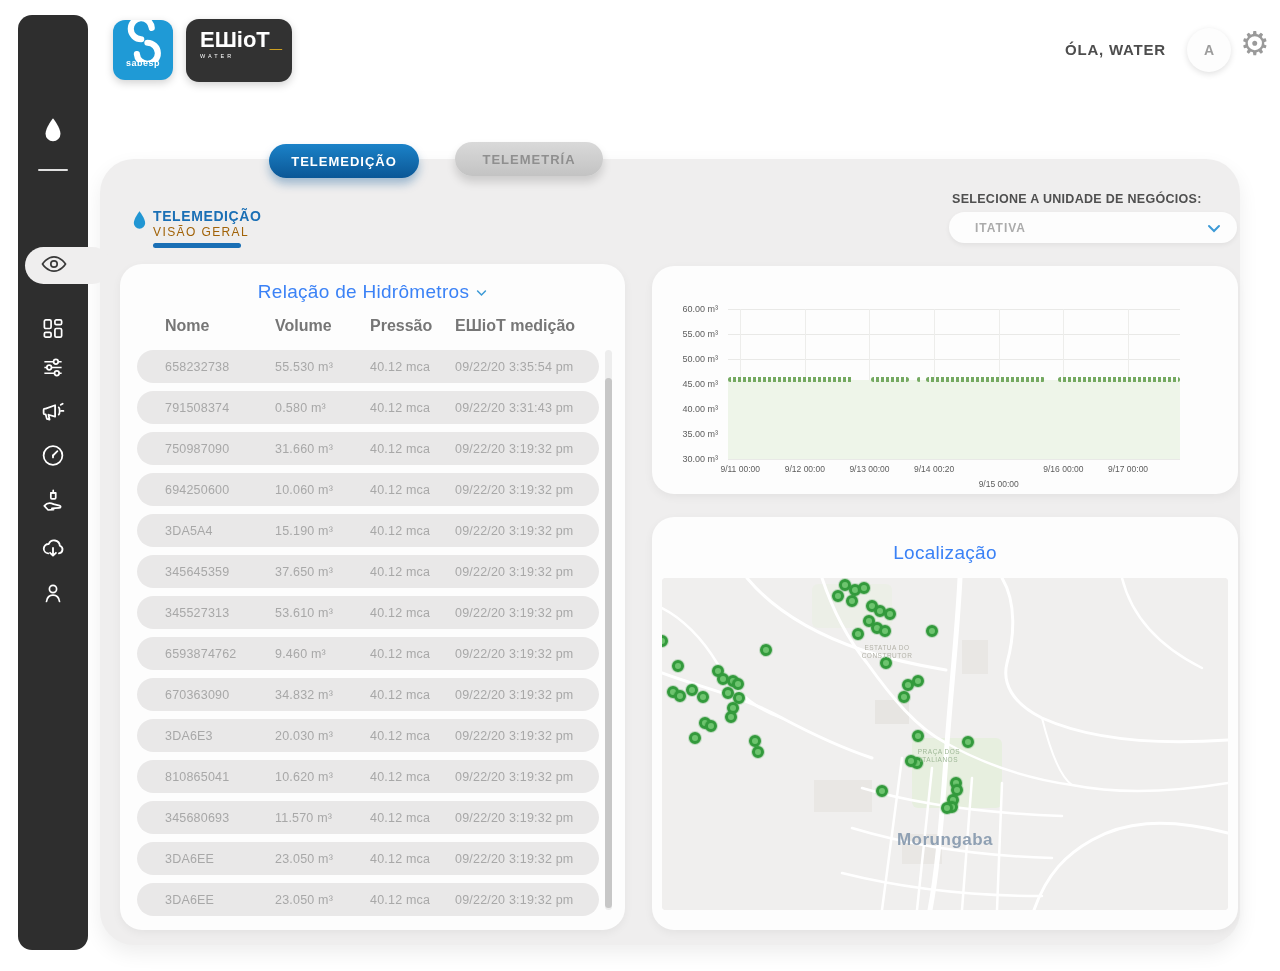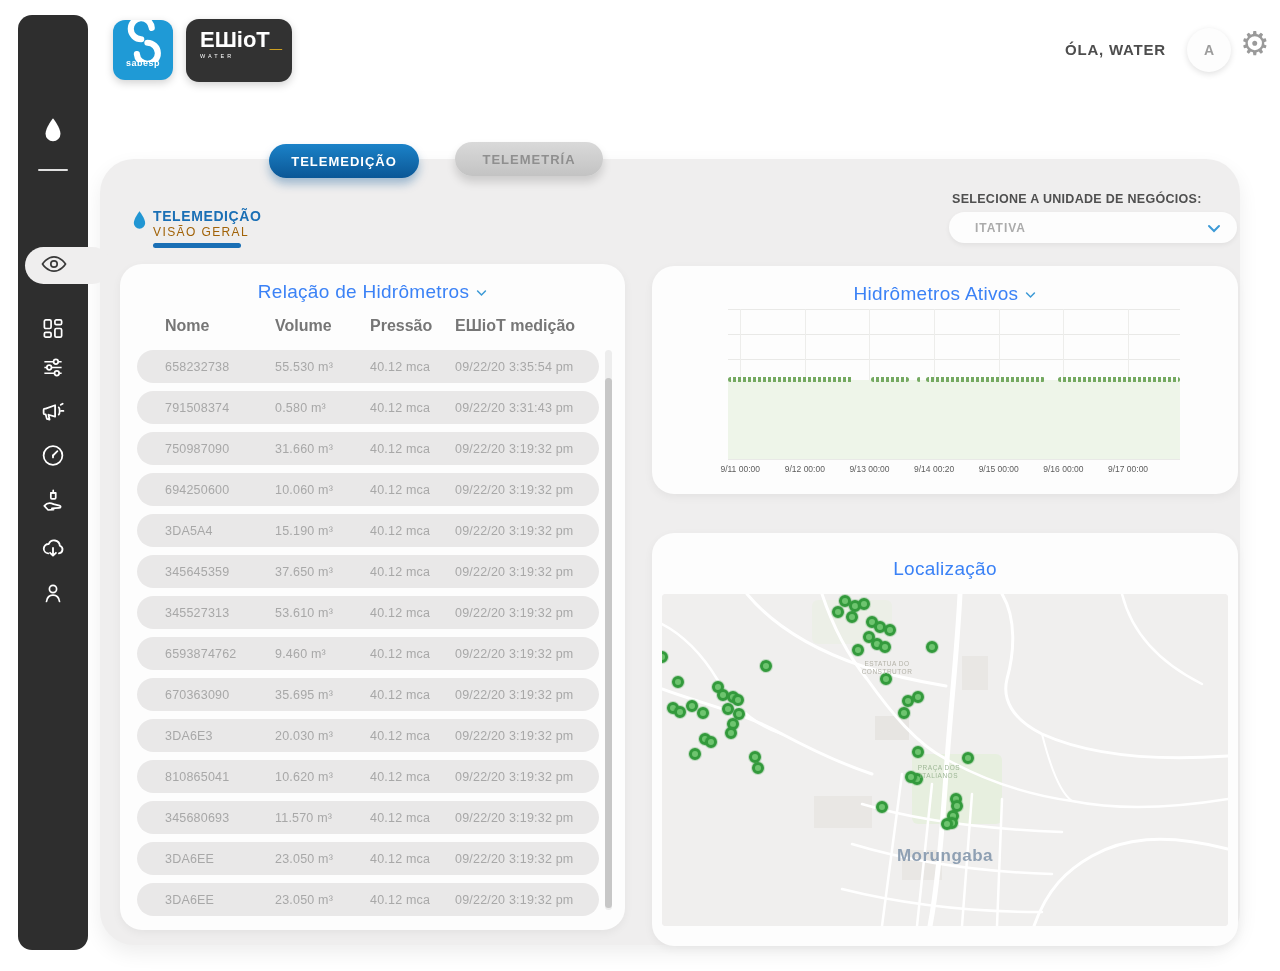--- a/index.html
+++ b/index.html
@@ -94,21 +94,21 @@
   .plot { position:absolute; left:76px; top:43px; width:452px; height:150px; }
   .gridline-h { position:absolute; left:0; width:100%; height:1px; background:#e9e9e7; }
   .gridline-v { position:absolute; top:0; width:1px; height:100%; background:#ededeb; }
   .area-fill { position:absolute; left:0; width:100%; background:#eef5e9; }
   .seg { position:absolute; height:5px; border-radius:3px;
          background-image:repeating-linear-gradient(to right,#74a961 0 3px, rgba(0,0,0,0) 3px 5px); }
   .x-axis { position:absolute; left:76px; top:198px; width:452px; height:14px; }
   .xlabel { position:absolute; transform:translateX(-50%); font-size:8.5px; color:#5d5d5d; white-space:nowrap; }
 
   
-  .map-card { left:652px; top:517px; width:586px; height:413px;margin-top:16px; }
+  .map-card { left:652px; top:517px; width:586px; height:413px; }
   .map-box { position:absolute; left:10px; top:61px; width:566px; height:332px;
              background:#f0efee; border-radius:4px; overflow:hidden; }
   .map-box svg { position:absolute; left:0; top:0; }
   .marker-layer { position:absolute; left:0; top:0; width:100%; height:100%; }
   .marker { position:absolute; width:12px; height:12px; border-radius:50%;
             background:#6ec46f; border:3px solid #339a3c; transform:translate(-50%,-50%);
             box-shadow:0 0 0 1px rgba(51,154,60,.25); cursor:pointer; }
   .poi { position:absolute; transform:translate(-50%,-50%); text-align:center;
          font-size:6.5px; letter-spacing:.5px; line-height:8px; width:80px; }
   .poi-1 { left:225px; top:74px; color:#b3b2a8; }
@@ -286,21 +286,21 @@
         <span>09/22/20 3:19:32 pm</span>
       </div>
       <div class="trow tgrid">
         <span>6593874762</span>
         <span>9.460 m³</span>
         <span>40.12 mca</span>
         <span>09/22/20 3:19:32 pm</span>
       </div>
       <div class="trow tgrid">
         <span>670363090</span>
-        <span>35.695 m³</span>
+        <span>34.832 m³</span>
         <span>40.12 mca</span>
         <span>09/22/20 3:19:32 pm</span>
       </div>
       <div class="trow tgrid">
         <span>3DA6E3</span>
         <span>20.030 m³</span>
         <span>40.12 mca</span>
         <span>09/22/20 3:19:32 pm</span>
       </div>
       <div class="trow tgrid">
@@ -327,26 +327,29 @@
         <span>40.12 mca</span>
         <span>09/22/20 3:19:32 pm</span>
       </div>
     </div>
   <div class="scrollbar-track">
     <div class="scrollbar-thumb"></div>
   </div>
 </section>
 
 <section class="card chart-card">
-  <div class="card-title" style="top:16px">
-    <span>Hidrômetros Ativos</span><span class="chev">
-      <svg width="11" height="8" viewBox="0 0 14 9" fill="none" stroke="#3d9ad6" stroke-width="2" stroke-linecap="round">
-          <polyline points="2,2 7,7 12,2"></polyline>
-        </svg></span>
-  </div>
+  <div class="y-axis" id="y-axis">
+      <div class="ylabel" style="top: 0%;">60.00 m³</div>
+      <div class="ylabel" style="top: 16.6667%;">55.00 m³</div>
+      <div class="ylabel" style="top: 33.3333%;">50.00 m³</div>
+      <div class="ylabel" style="top: 50%;">45.00 m³</div>
+      <div class="ylabel" style="top: 66.6667%;">40.00 m³</div>
+      <div class="ylabel" style="top: 83.3333%;">35.00 m³</div>
+      <div class="ylabel" style="top: 100%;">30.00 m³</div>
+    </div>
   <div class="plot" id="plot">
       <div class="gridline-h" style="top: 0%;"></div>
       <div class="gridline-h" style="top: 16.6667%;"></div>
       <div class="gridline-h" style="top: 33.3333%;"></div>
       <div class="gridline-h" style="top: 50%;"></div>
       <div class="gridline-h" style="top: 66.6667%;"></div>
       <div class="gridline-h" style="top: 83.3333%;"></div>
       <div class="gridline-h" style="top: 100%;"></div>
       <div class="gridline-v" style="left: 2.7%;"></div>
       <div class="gridline-v" style="left: 17%;"></div>
@@ -360,21 +363,21 @@
       <div class="seg" style="left: 31.6%; width: 8.4%; top: calc(47% - 3px);"></div>
       <div class="seg" style="left: 41.8%; width: 1%; top: calc(47% - 3px);"></div>
       <div class="seg" style="left: 43.8%; width: 26.3%; top: calc(47% - 3px);"></div>
       <div class="seg" style="left: 73%; width: 27%; top: calc(47% - 3px);"></div>
     </div>
   <div class="x-axis" id="x-axis">
       <div class="xlabel" style="left: 2.7%;">9/11 00:00</div>
       <div class="xlabel" style="left: 17%;">9/12 00:00</div>
       <div class="xlabel" style="left: 31.3%;">9/13 00:00</div>
       <div class="xlabel" style="left: 45.6%;">9/14 00:20</div>
-      <div class="xlabel" style="left: 59.9%;">9/15 00:00</div>
+      <div class="xlabel" style="left: 59.9%; margin-top: 15px;">9/15 00:00</div>
       <div class="xlabel" style="left: 74.2%;">9/16 00:00</div>
       <div class="xlabel" style="left: 88.5%;">9/17 00:00</div>
     </div>
 </section>
 
 <section class="card map-card">
   <div class="card-title" style="top:25px">Localização</div>
   <div class="map-box">
     <svg width="566" height="332" viewBox="0 0 566 332">
       <rect x="0" y="0" width="566" height="332" fill="#f0efee"></rect>

